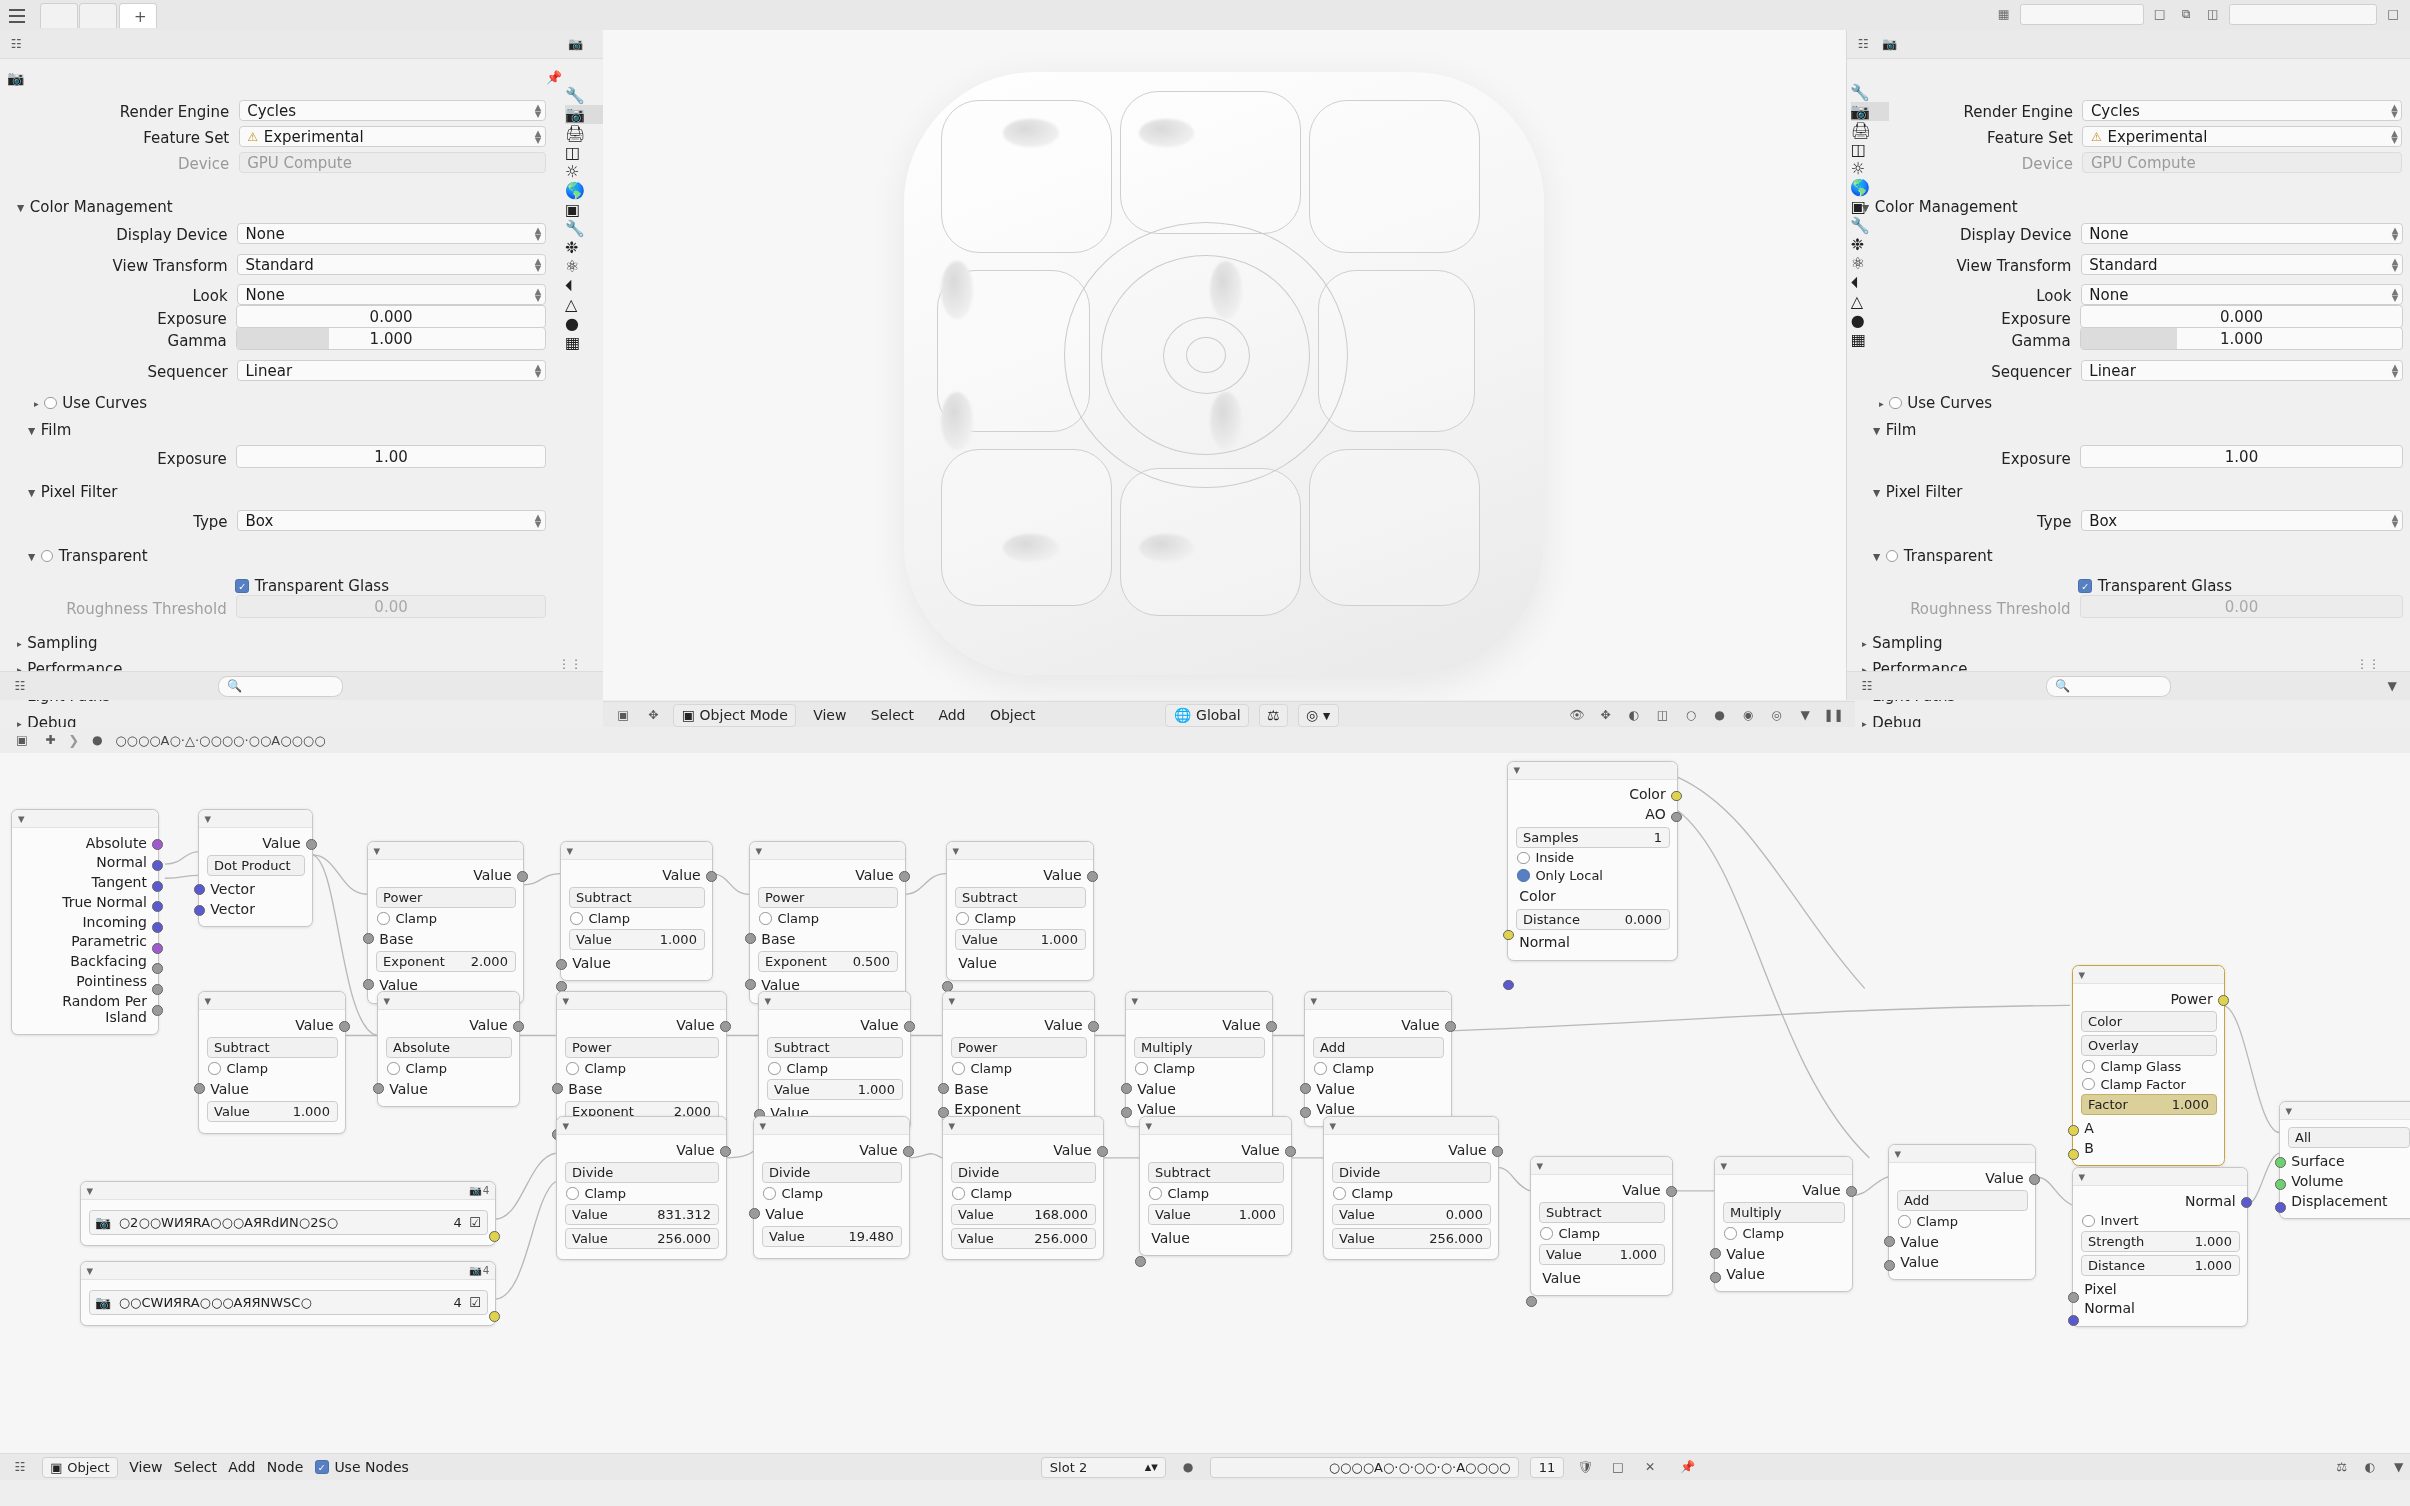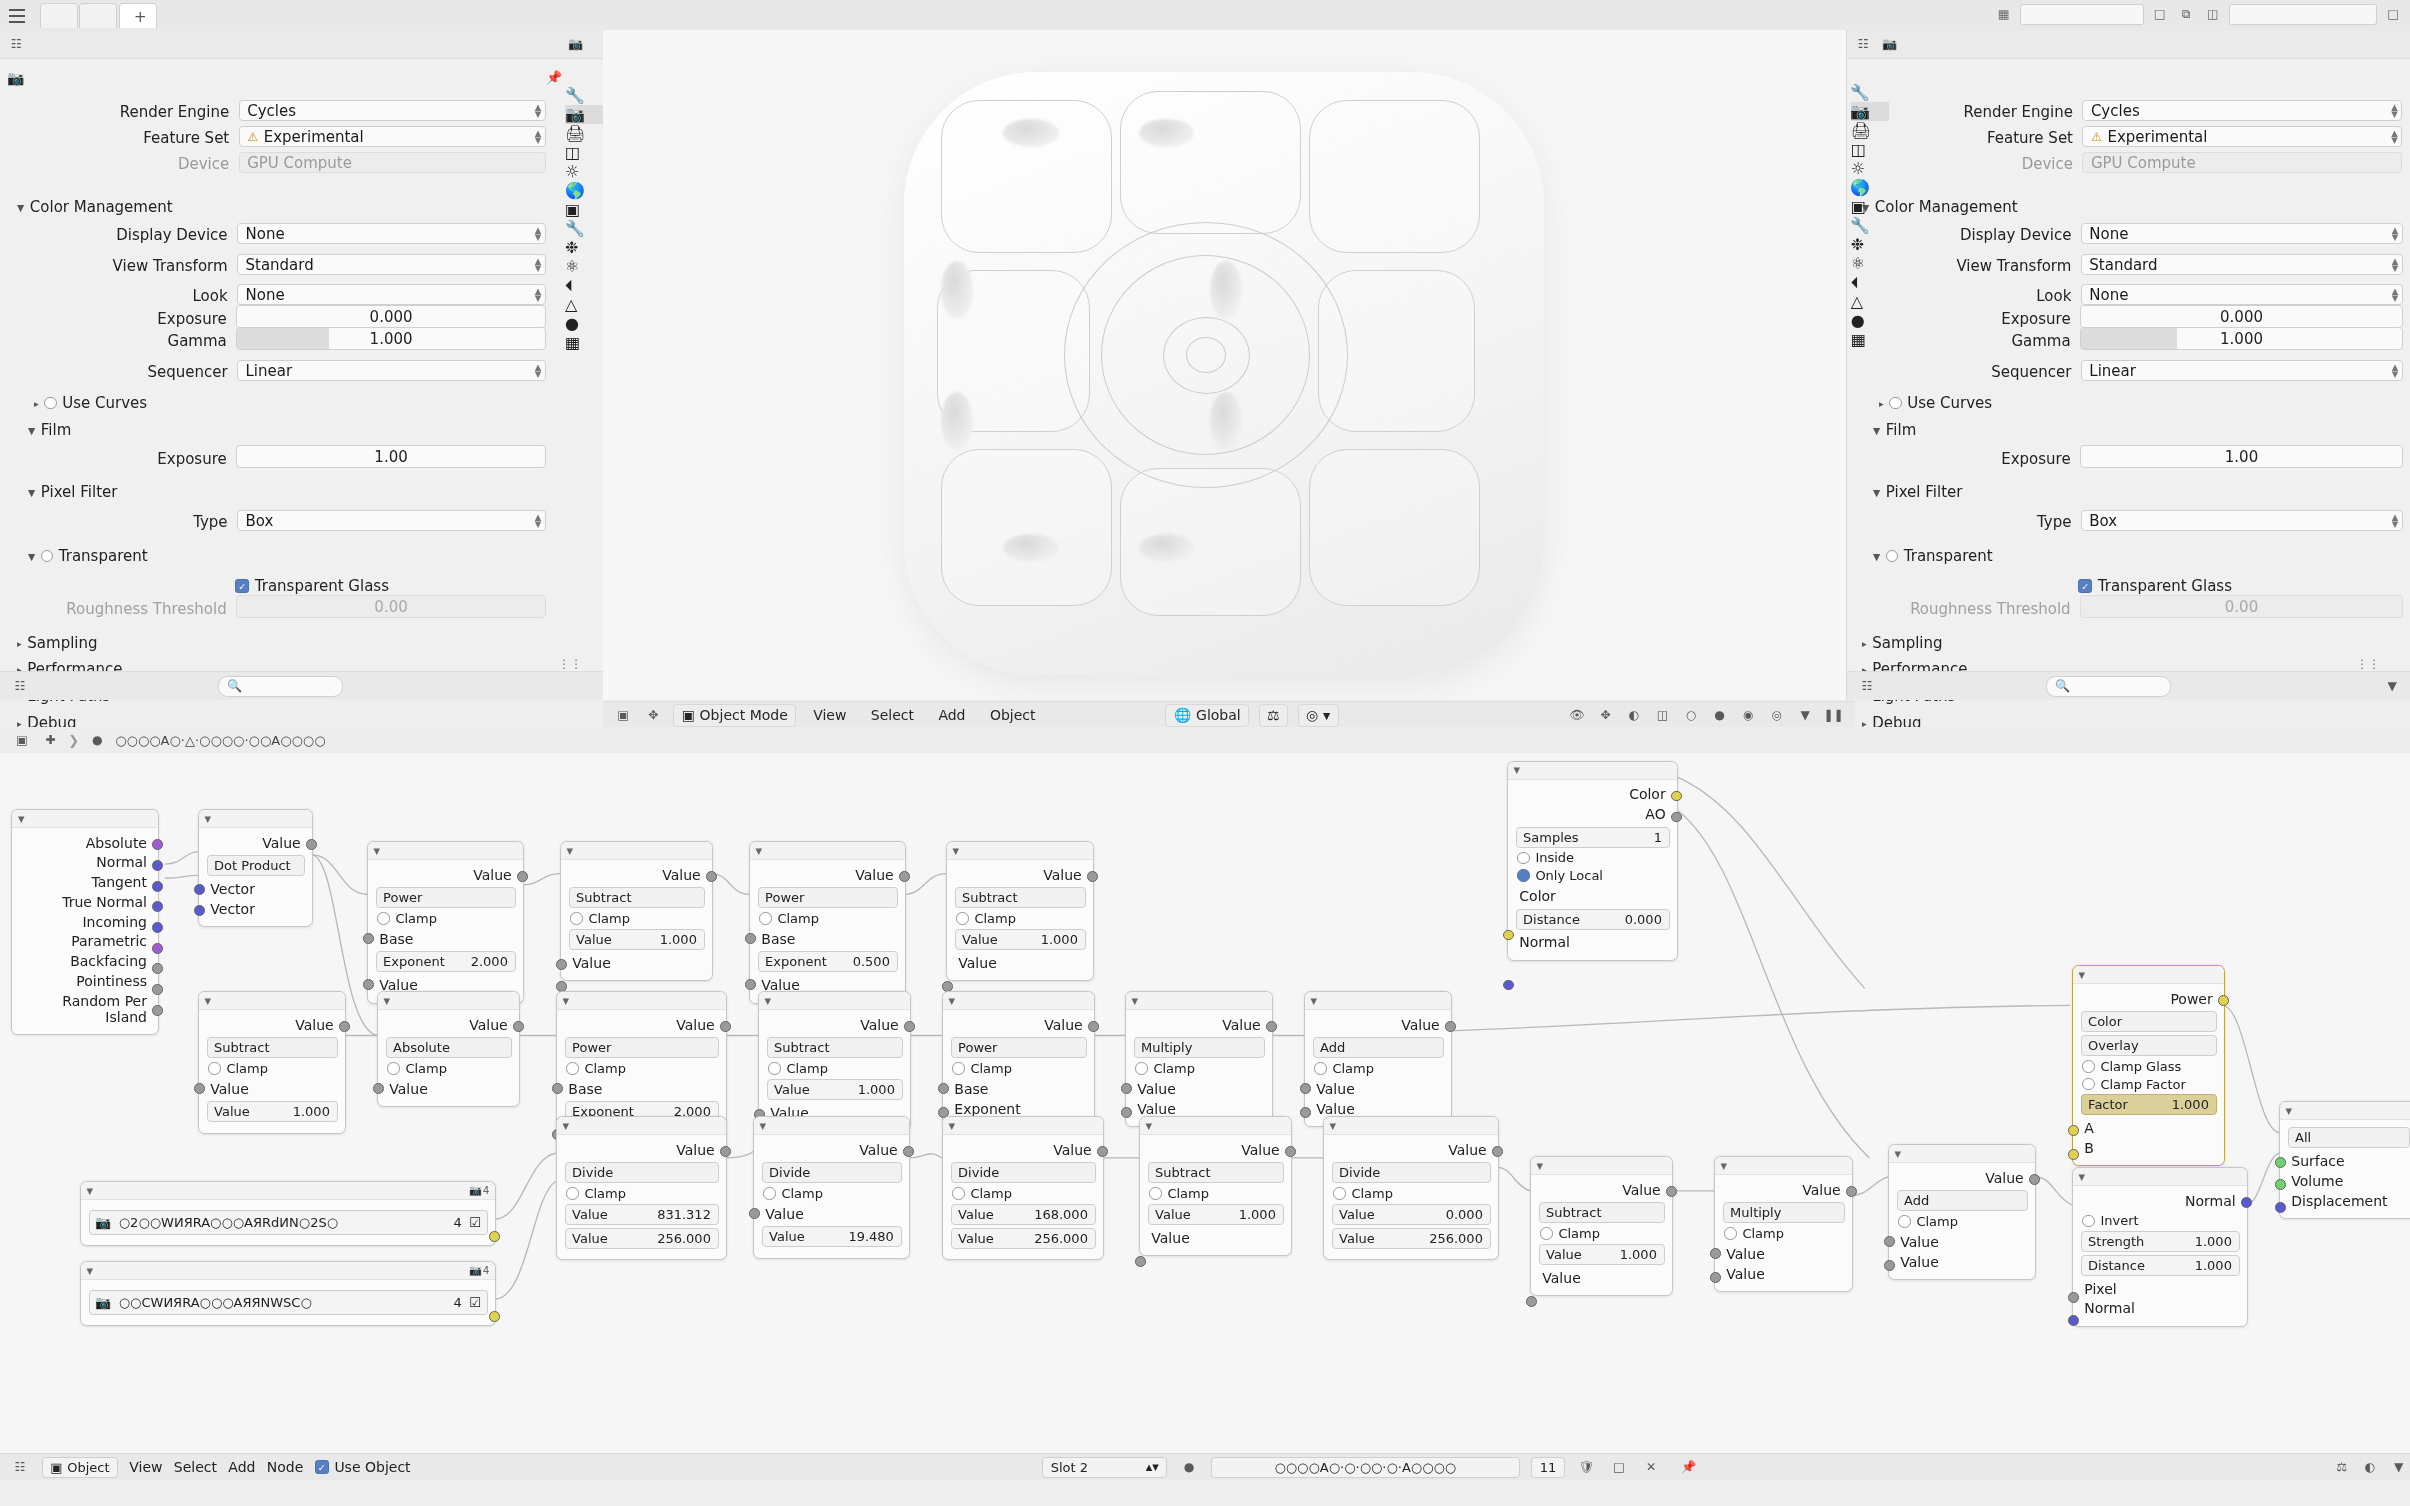--- a/index.html
+++ b/index.html
@@ -1167,30 +1167,30 @@
       <div class="pill">
           <span>▣</span>
           <span>Object</span>
         </div>
       <span>View</span>
       <span>Select</span>
       <span>Add</span>
       <span>Node</span>
       <span style="display:flex;align-items:center;gap:5.6px;">
           <span class="chk on">✓</span>
-          <span>Use Object</span>
+          <span>Use Nodes</span>
         </span>
       <div style="flex:1"></div>
       <div class="pill" style="width:108px;justify-content:space-between;">
           <span>Slot 2</span>
           <span style="font-size:8.5px">▲▼</span>
         </div>
       <span class="icon-btn">●</span>
       <div class="pill" style="width:292px;">
-        <span style="flex:1;text-align:center;">○○○○A○·○·○○·○·A○○○○</span>
+        <span style="flex:1;text-align:right;">○○○○A○·○·○○·○·A○○○○</span>
       </div>
       <div class="pill">
           <span>11</span>
         </div>
       <span class="icon-btn">🛡</span>
       <span class="icon-btn">□</span>
       <span class="icon-btn">✕</span>
       <span class="icon-btn" style="margin-left:5.6px">📌</span>
       <div style="flex:1"></div>
       <div style="display:flex;align-items:center;gap:7.5px;padding-right:11.3px;">

